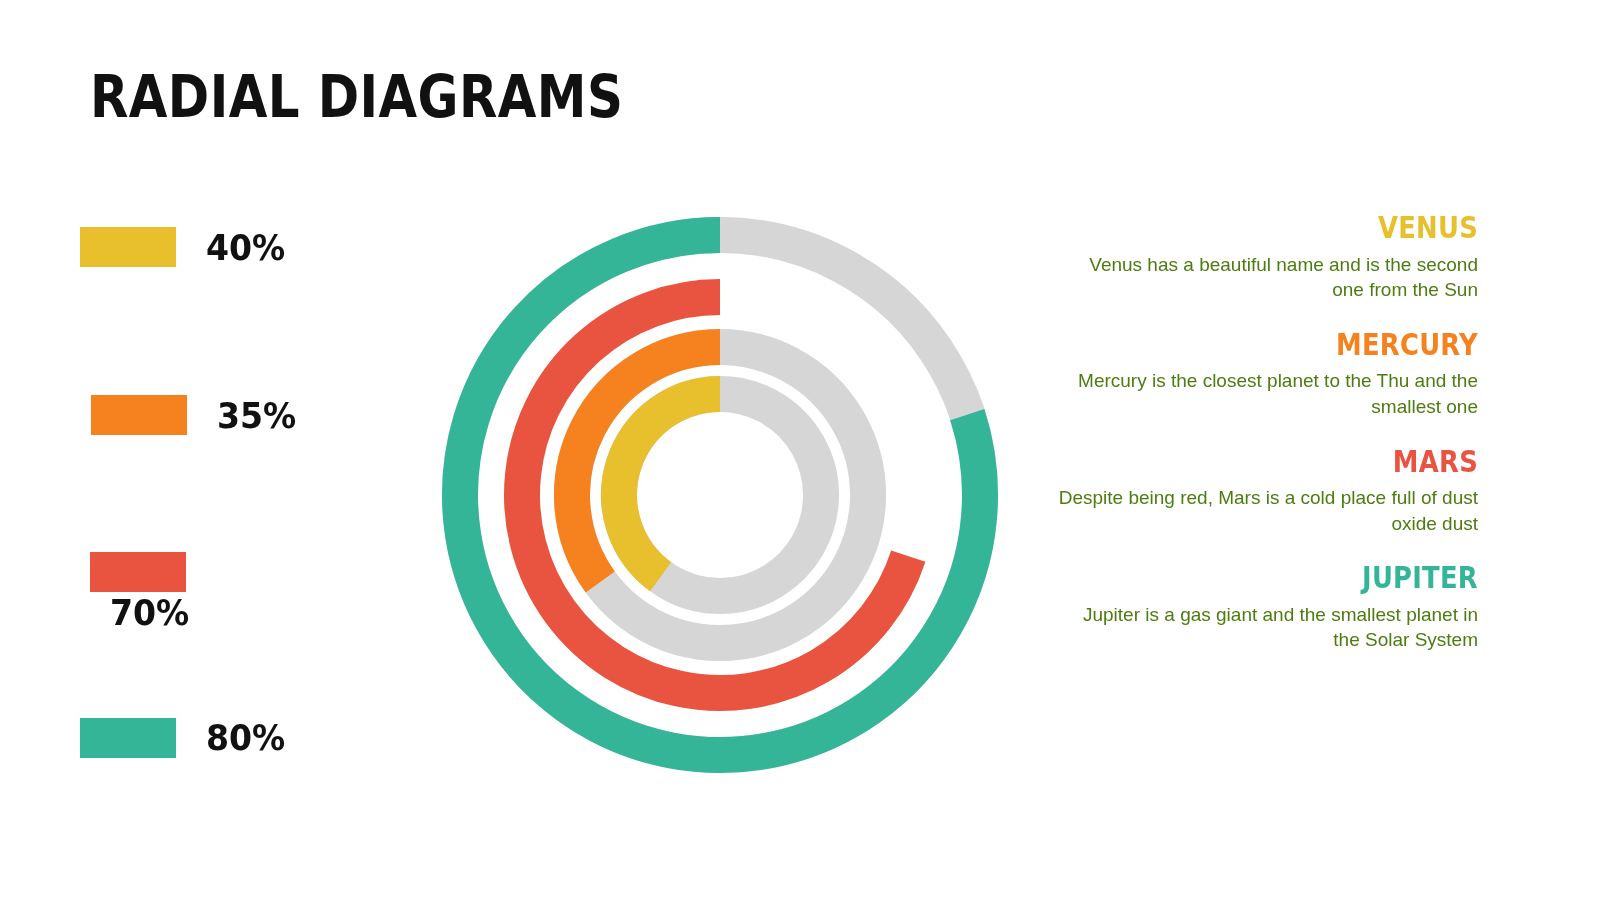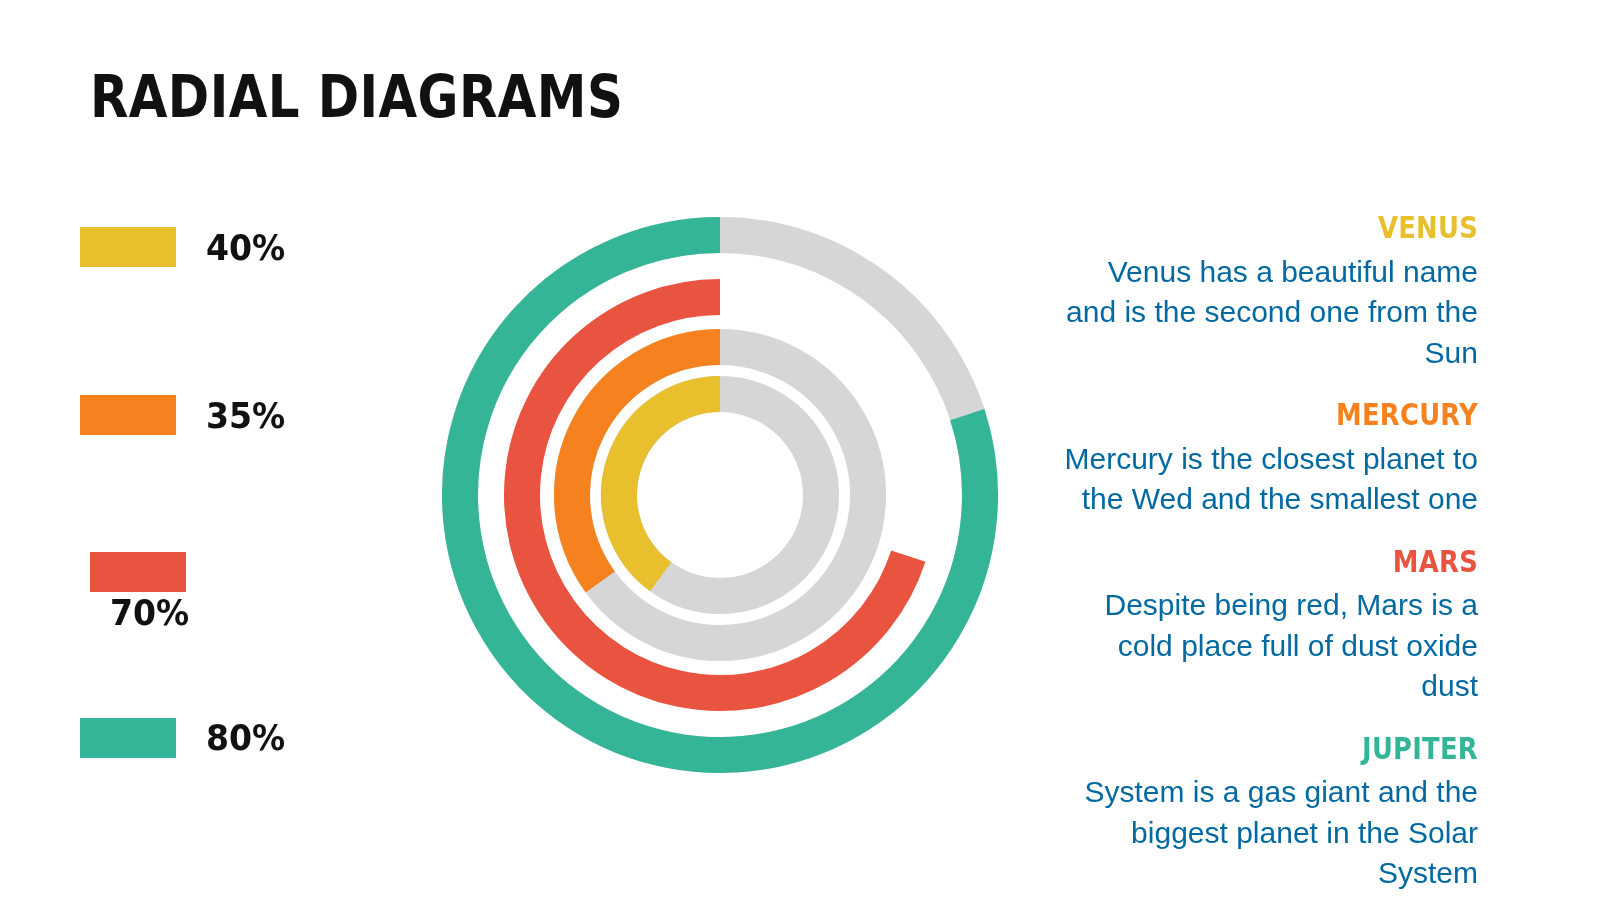--- a/index.html
+++ b/index.html
@@ -102,39 +102,39 @@
     font-weight: bold;
     line-height: 1.05;
     letter-spacing: 0.3px;
     transform: scaleX(0.86);
     transform-origin: right center;
     white-space: nowrap;
     margin-bottom: 8px;
   }
   .planet-desc {
     font-family: "Liberation Sans", sans-serif;
-    font-size: 30px;
+    font-size: 19px;
     font-weight: normal;
     line-height: 1.35;
-    color: #0369a1;
+    color: #4d7c0f;
   }
 </style>
 </head>
 <body>
 
 <div id="slide">
 
   <div id="page-title">RADIAL DIAGRAMS</div>
 
   <div id="legend">
       <div class="legend-row" style="top: 12px;">
         <div class="legend-swatch" style="background: rgb(232, 191, 44);"></div>
         <div class="legend-value">40%</div>
       </div>
-      <div class="legend-row" style="top: 180px;">
+      <div class="legend-row" style="top: 180px; margin-left: 11px;">
         <div class="legend-swatch" style="background: rgb(245, 130, 31);"></div>
         <div class="legend-value">35%</div>
       </div>
       <div class="legend-row" style="top: 340px; flex-direction: column;">
         <div class="legend-swatch" style="background: rgb(232, 84, 63);"></div>
         <div class="legend-value">70%</div>
       </div>
       <div class="legend-row" style="top: 500px; align-items: flex-end;">
         <div class="legend-swatch" style="background: rgb(53, 181, 152);"></div>
         <div class="legend-value">80%</div>
@@ -155,25 +155,25 @@
     </svg>
   </div>
 
   <div id="planet-list">
       <div class="planet-block">
         <div class="planet-name" style="color: rgb(232, 191, 44);">VENUS</div>
         <div class="planet-desc">Venus has a beautiful name and is the second one from the Sun</div>
       </div>
       <div class="planet-block">
         <div class="planet-name" style="color: rgb(245, 130, 31);">MERCURY</div>
-        <div class="planet-desc">Mercury is the closest planet to the Wed and the smallest one</div>
+        <div class="planet-desc">Mercury is the closest planet to the Thu and the smallest one</div>
       </div>
       <div class="planet-block">
         <div class="planet-name" style="color: rgb(232, 84, 63);">MARS</div>
         <div class="planet-desc">Despite being red, Mars is a cold place full of dust oxide dust</div>
       </div>
       <div class="planet-block">
         <div class="planet-name" style="color: rgb(53, 181, 152);">JUPITER</div>
-        <div class="planet-desc">System is a gas giant and the biggest planet in the Solar System</div>
+        <div class="planet-desc">Jupiter is a gas giant and the smallest planet in the Solar System</div>
       </div>
     </div>
 
 </div>
 
 </body></html>

